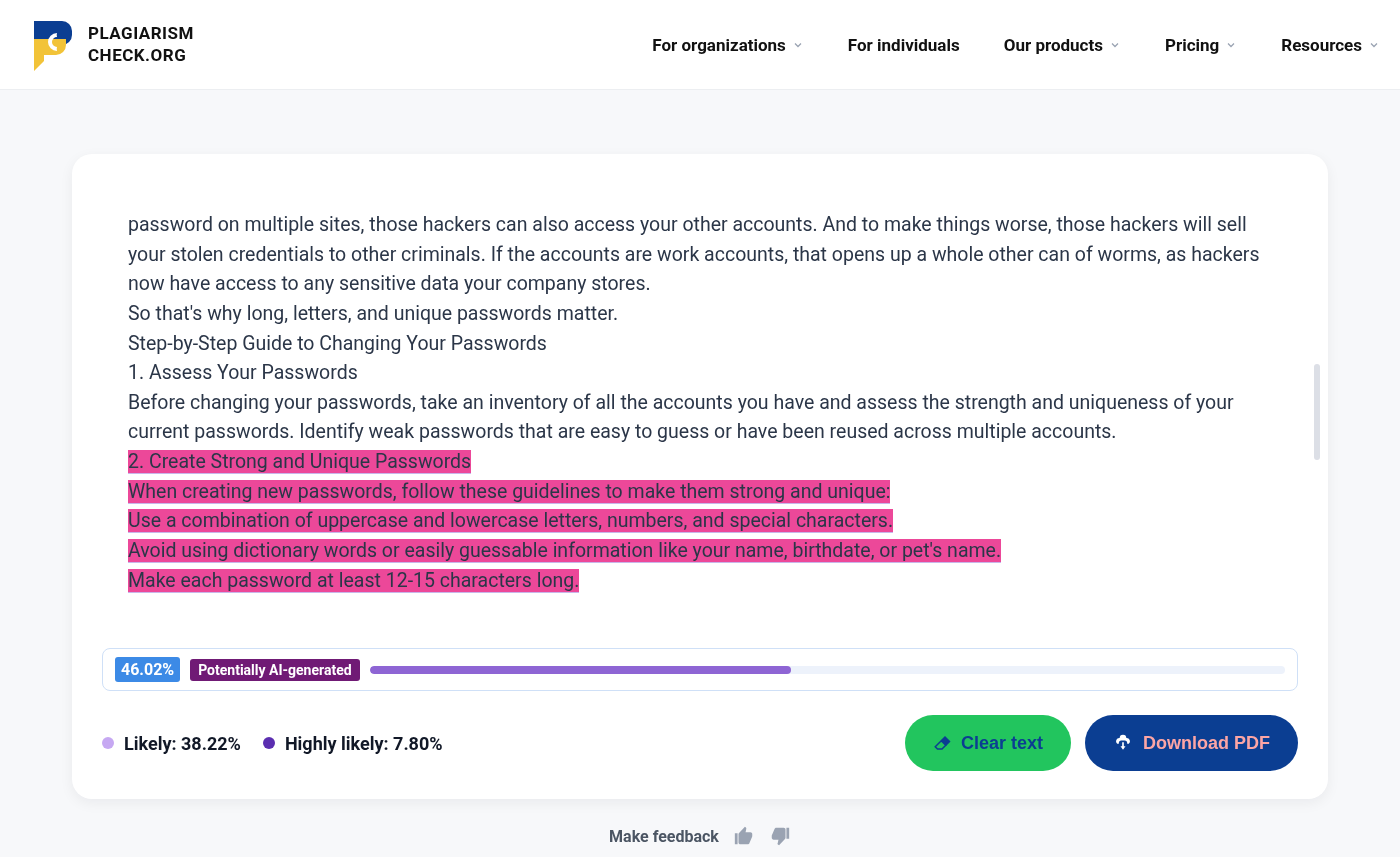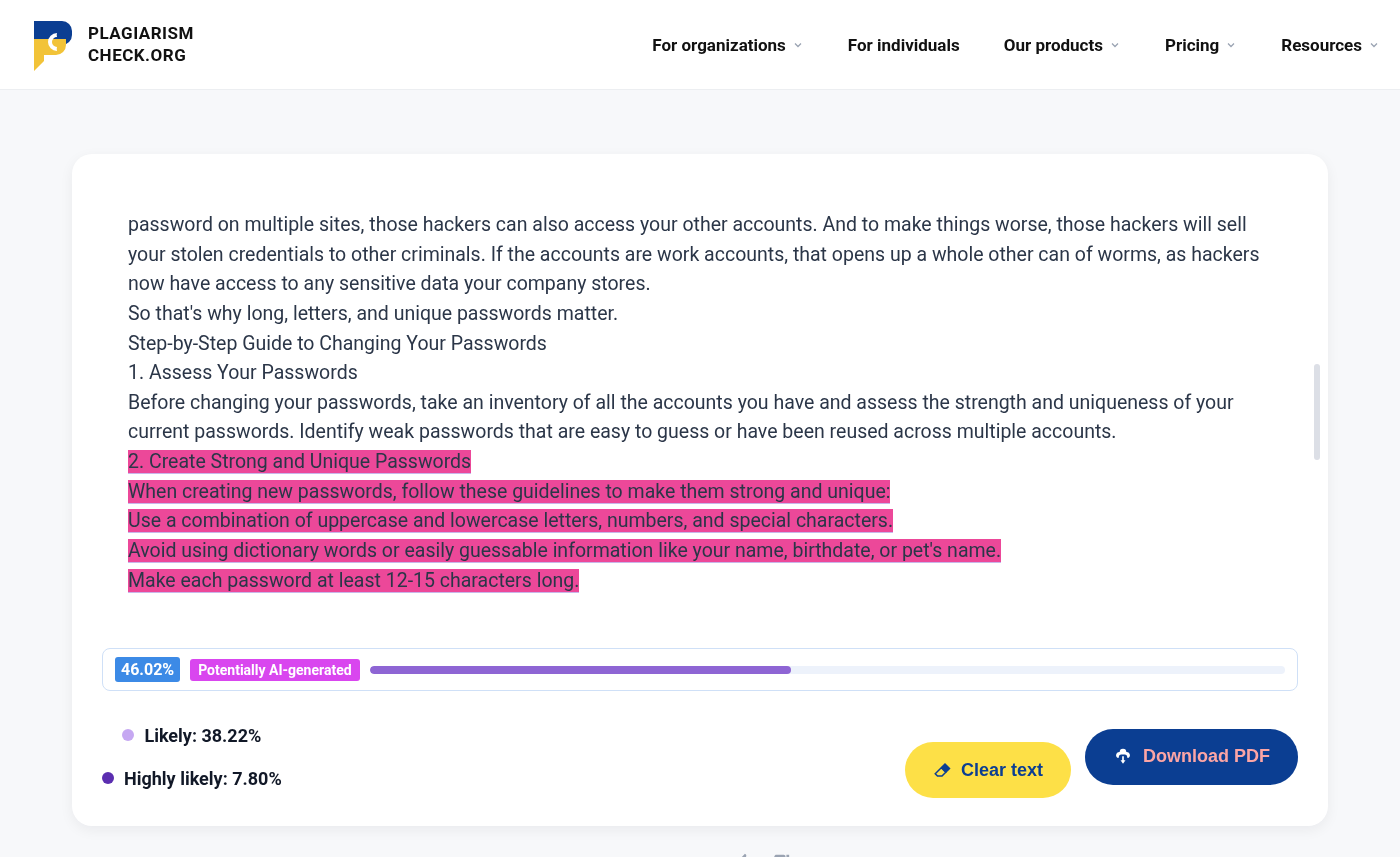--- a/index.html
+++ b/index.html
@@ -112,21 +112,21 @@
   }
   .badge-pct {
     background: #3c8ae6;
     color: #fff;
     font-weight: 700;
     font-size: 16px;
     padding: 3px 6px;
     border-radius: 3px;
   }
   .badge-label {
-    background: #d946ef;
+    background: #701a75;
     color: #fff;
     font-weight: 700;
     font-size: 14px;
     padding: 3px 8px;
     border-radius: 3px;
   }
   .meter-bar {
     flex: 1;
     height: 8px;
     background: #edf2fb;
@@ -144,21 +144,20 @@
   .footer-row {
     display: flex;
     align-items: center;
     justify-content: space-between;
     padding: 24px 30px 0 30px;
   }
   .legend {
     display: flex;
     align-items: center;
     gap: 22px;
-    flex-direction: column;
   }
   .leg-item {
     display: flex;
     align-items: center;
     gap: 10px;
     font-weight: 700;
     font-size: 18px;
     color: #111827;
   }
   .dot {
@@ -180,23 +179,22 @@
     gap: 10px;
     height: 56px;
     border-radius: 28px;
     padding: 0 28px;
     font-weight: 700;
     font-size: 18px;
     cursor: pointer;
     border: none;
   }
   .btn-light {
-    background: #fde047;
+    background: #22c55e;
     color: #0b3e92;
-    margin-top: 27px;
   }
   .btn-primary {
     background: #0b3e92;
     color: #fca5a5;
   }
   .icon-sm { width: 18px; height: 18px; flex-shrink: 0; }
   .icon-md { width: 20px; height: 20px; flex-shrink: 0; }
 
   
   .share-row {

